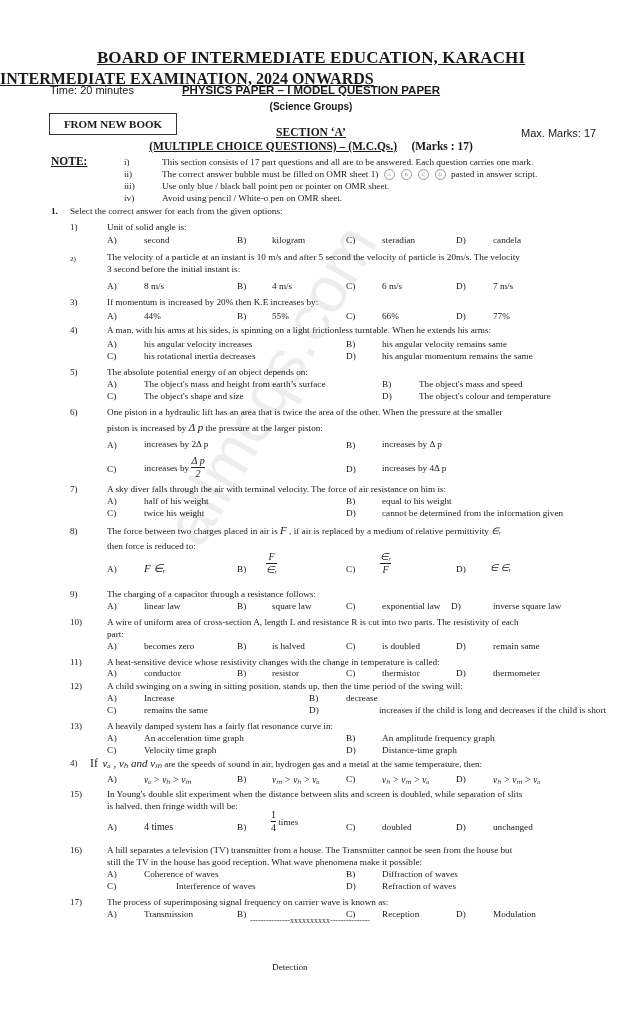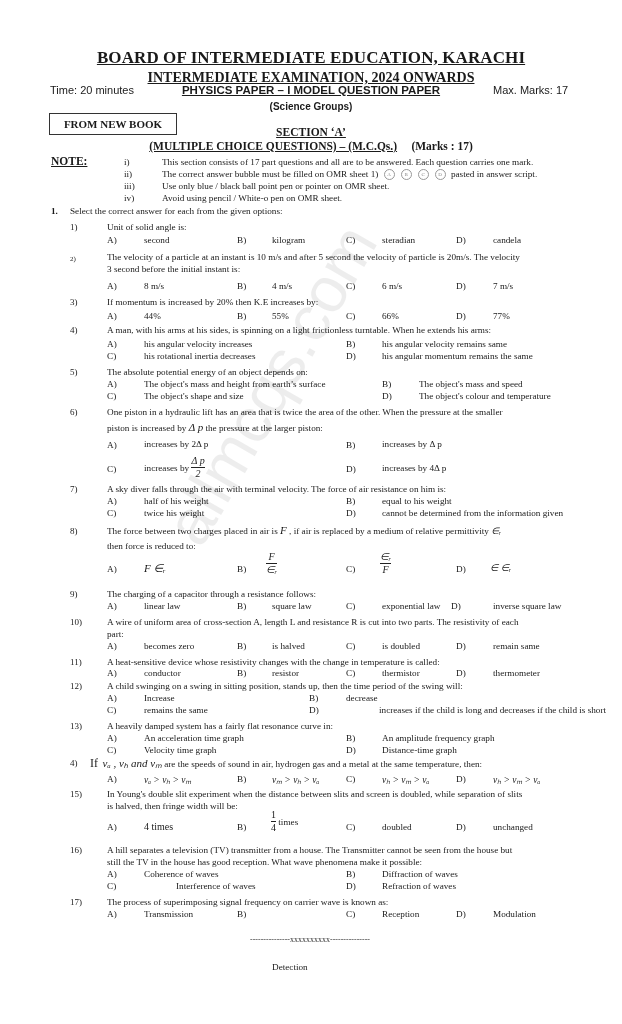--- a/index.html
+++ b/index.html
@@ -1,37 +1,37 @@
 <!DOCTYPE html>
 <html><head>
 <meta charset="utf-8">
 <style>
   html, body { margin:0; padding:0; background:#ffffff; }
   body { width:622px; height:1024px; position:relative; overflow:hidden; font-family:"Liberation Serif", serif; color:#1a1a1a; }
   .abs { position:absolute; white-space:nowrap; }
   .hdr1 { left:0; width:622px; top:48px; text-align:center; font-weight:bold; font-size:17px; text-decoration:underline; letter-spacing:0.1px; }
-  .hdr2 { left:0; width:622px; top:70px; text-align:center; font-weight:bold; font-size:14px; text-decoration:underline; }
+  .hdr2 { left:0; width:622px; top:70px; font-weight:bold; font-size:16px; text-decoration:underline; }
   .hdr-row { top:84px; font-family:"Liberation Sans", sans-serif; font-size:11px; }
   .time { left:50px; }
   .paper { left:0; width:622px; text-align:center; font-weight:bold; text-decoration:underline; font-size:11.5px; }
-  .marks { left:493px; }
+  .marks { left:521px;margin-top:43px; }
   .groups { top:101px; left:0; width:622px; text-align:center; font-family:"Liberation Sans", sans-serif; font-size:10px; font-weight:bold; }
   .newbook { left:49px; top:113px; width:126px; height:20px; border:1px solid #333; font-weight:bold; font-size:11px; line-height:20px; text-align:center; }
   .sec { left:0; width:622px; text-align:center; font-weight:bold; font-size:11.5px; }
   .u { text-decoration:underline; }
   .note-label { left:51px; top:155px; font-weight:bold; font-size:11.5px; text-decoration:underline; }
   .t { font-size:9.2px; }
   .num { font-size:9px; }
   .bubble { display:inline-block; width:9px; height:9px; border:0.8px solid #999; border-radius:50%; font-size:5px; line-height:9px; text-align:center; color:#888; margin:0 3px; vertical-align:middle; }
   .frac { display:inline-block; vertical-align:middle; text-align:center; font-style:italic; font-size:10px; line-height:12px; }
   .frac span { display:block; }
   .frac .bar { border-top:0.8px solid #222; }
   .math { font-style:italic; font-size:11px; }
   .watermark { left:150px; top:520px; font-family:"Liberation Sans", sans-serif; font-size:64px; color:rgba(0,0,0,0.07); transform:rotate(-60deg); transform-origin:left top; pointer-events:none; }
-  .end { left:0; width:620px; top:935px; text-align:center; font-size:8px; color:#333; }
+  .end { left:0; width:620px; top:916px; text-align:center; font-size:8px; color:#333; }
 </style>
 </head>
 <body>
 
 <div class="abs hdr1">BOARD OF INTERMEDIATE EDUCATION, KARACHI</div>
 <div class="abs hdr2">INTERMEDIATE EXAMINATION, 2024 ONWARDS</div>
 <div class="abs hdr-row time">Time: 20 minutes</div>
 <div class="abs hdr-row paper">PHYSICS PAPER – I MODEL QUESTION PAPER</div>
 <div class="abs hdr-row marks">Max. Marks: 17</div>
 <div class="abs groups">(Science Groups)</div>

